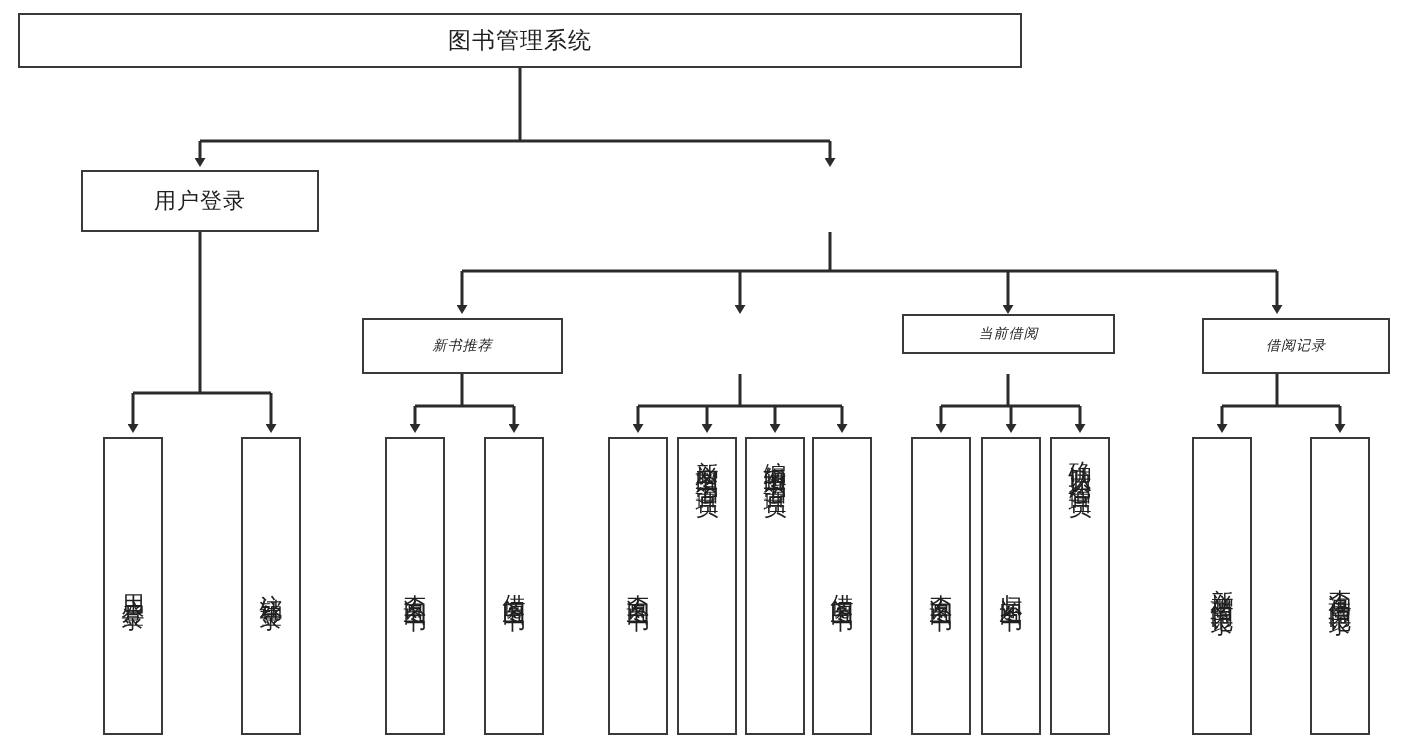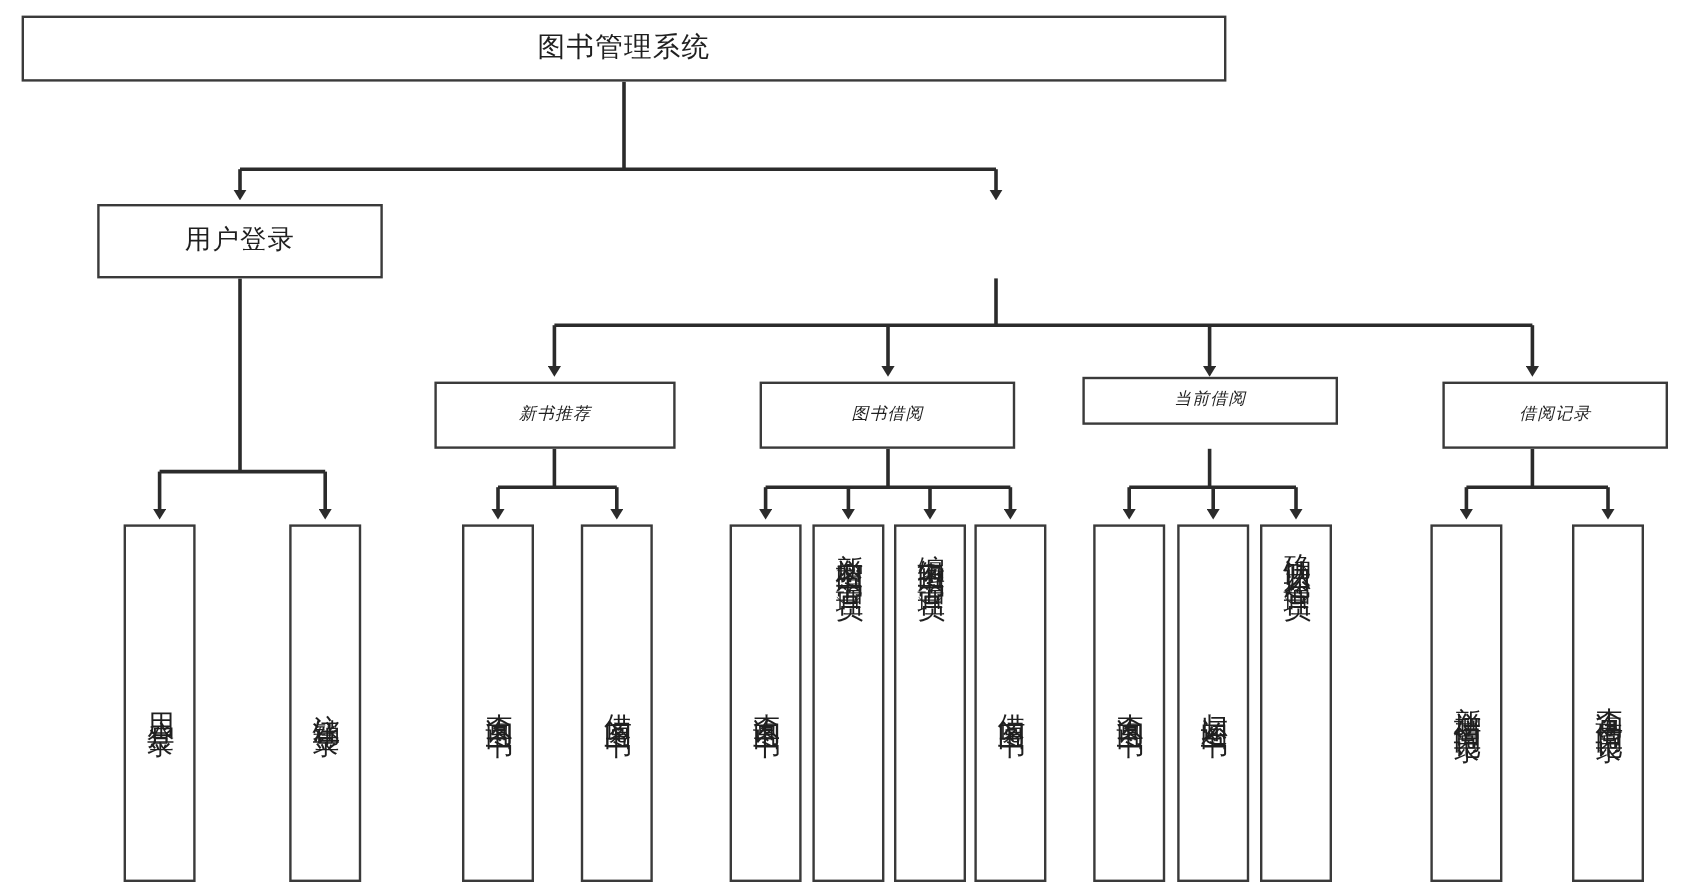--- a/index.html
+++ b/index.html
@@ -125,23 +125,20 @@
     <span class="lbl">图书管理系统</span>
   </div>
 
   <div class="node lv2" id="n-l2-0" style="left: 81px; top: 170px; width: 238px; height: 62px;">
     <span class="lbl">用户登录</span>
   </div>
 
   <div class="node lv3" id="n-l3-0" style="left: 362px; top: 318px; width: 201px; height: 56px;">
     <span class="lbl">新书推荐</span>
   </div>
-  <div class="node lv3" id="n-l3-1" style="left: 633px; top: 318px; width: 213px; height: 56px;">
-    <span class="lbl">图书借阅</span>
-  </div>
   <div class="node lv3" id="n-l3-2" style="left: 902px; top: 314px; width: 213px; height: 40px;">
     <span class="lbl">当前借阅</span>
   </div>
   <div class="node lv3" id="n-l3-3" style="left: 1202px; top: 318px; width: 188px; height: 56px;">
     <span class="lbl">借阅记录</span>
   </div>
 
   <div class="node leaf centered" id="n-leaf-0" style="left: 103px; top: 437px; width: 60px; height: 298px;">
     <span class="lbl">用户登录</span>
   </div>

